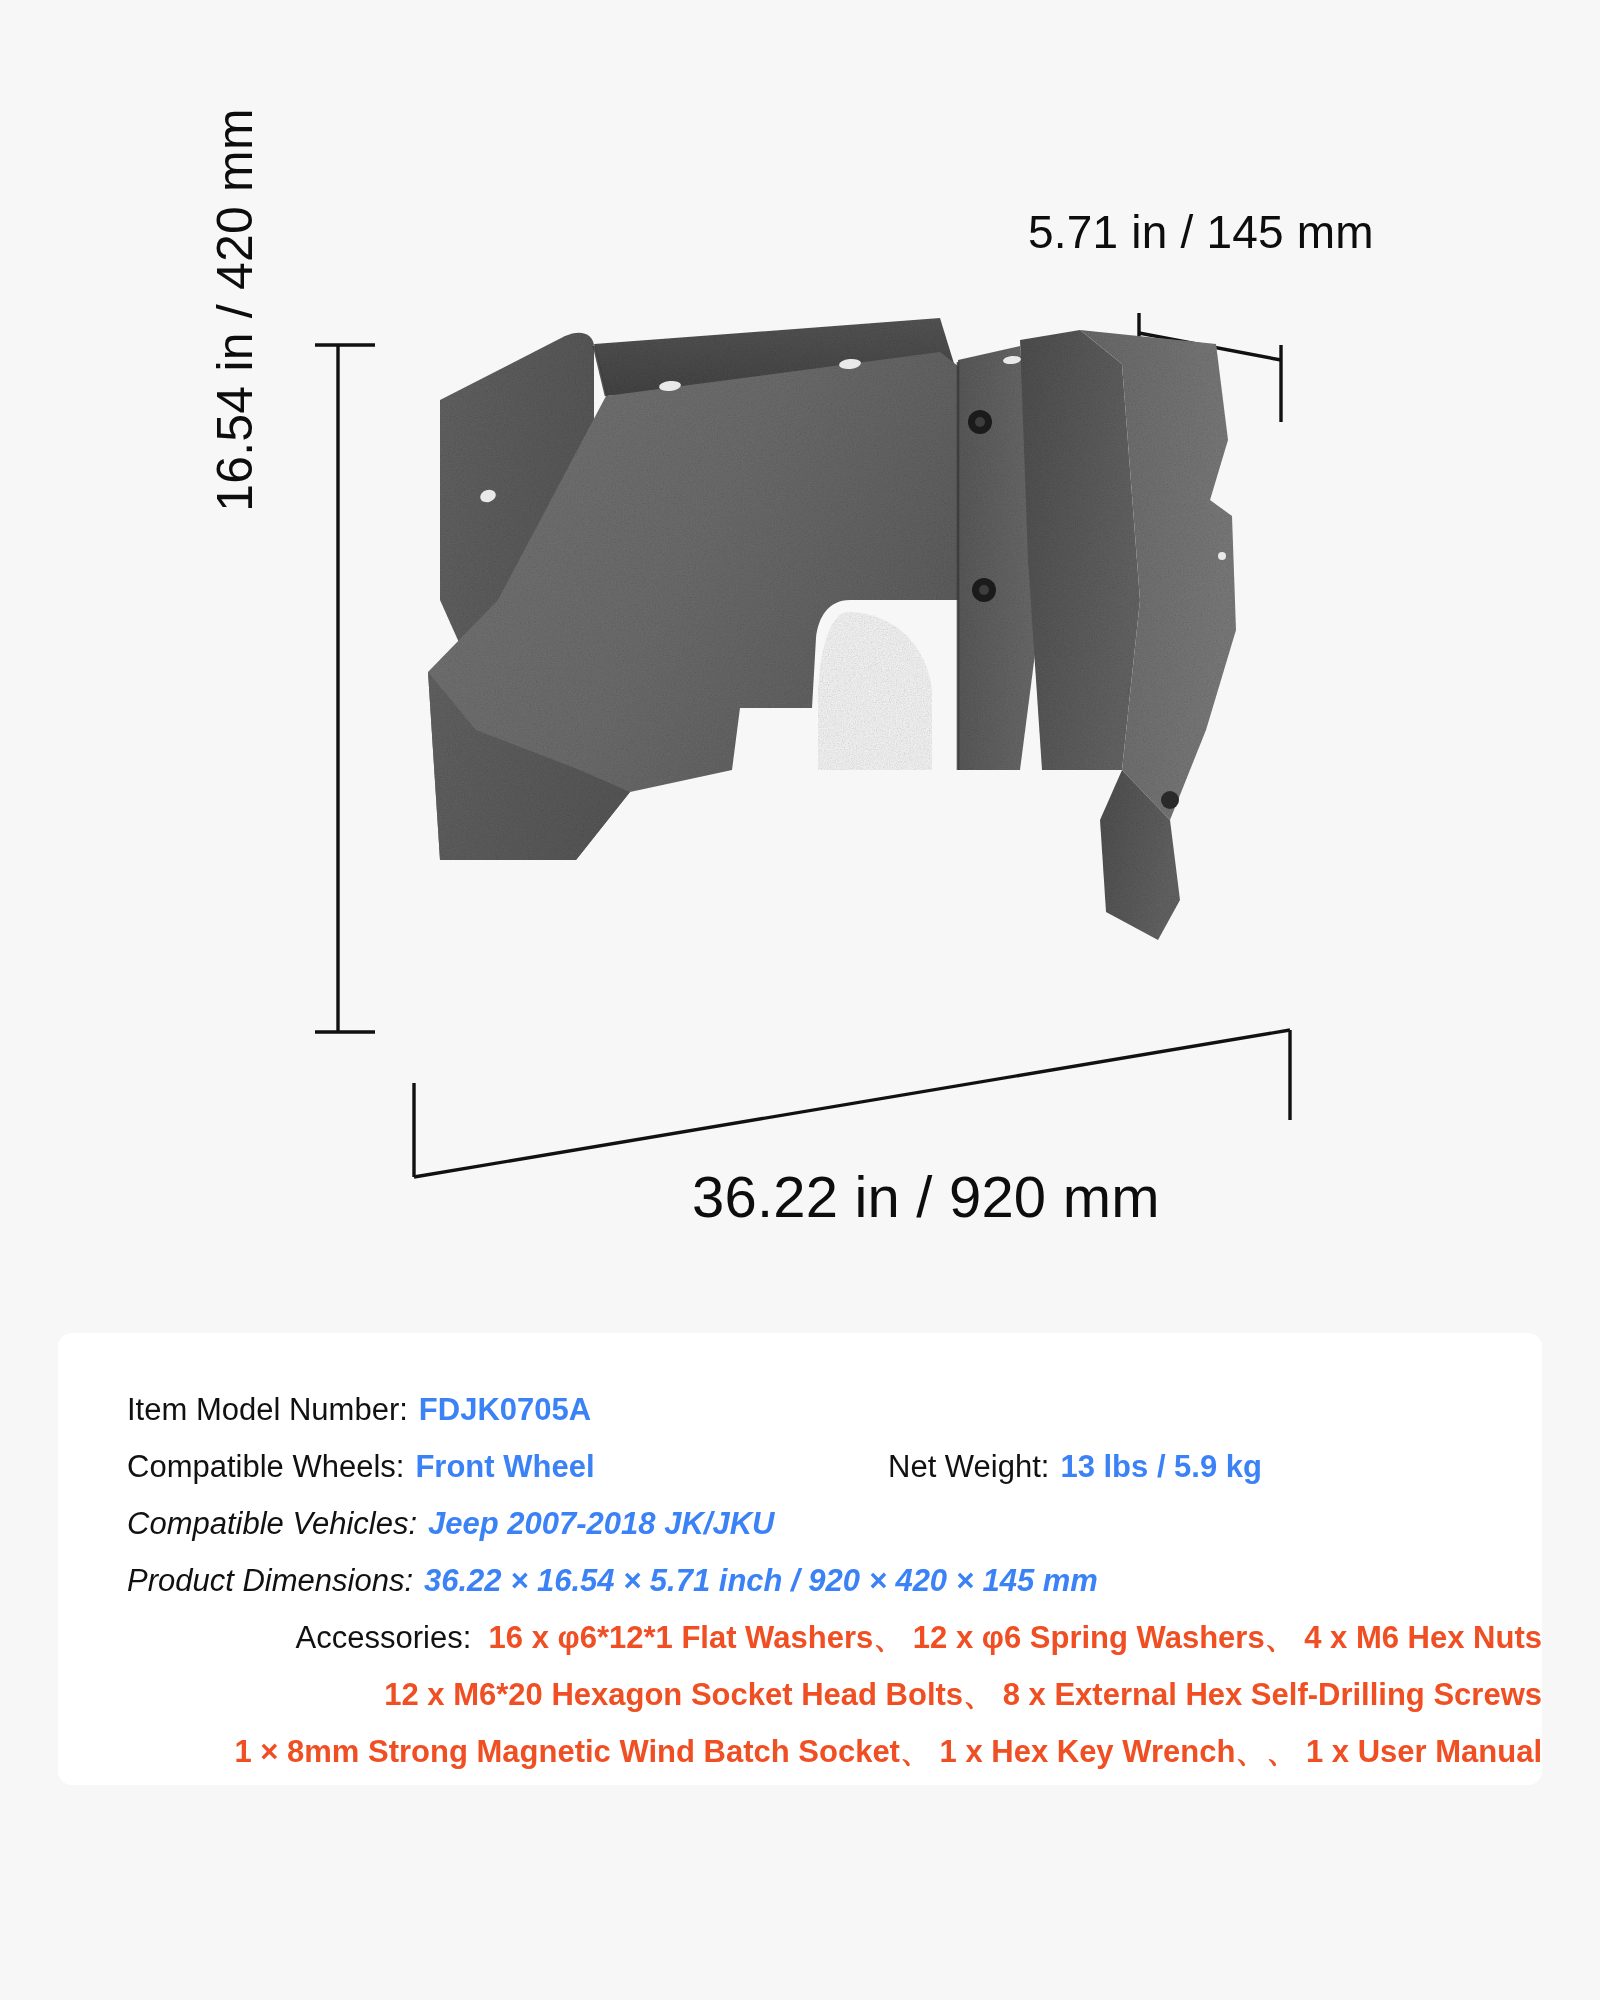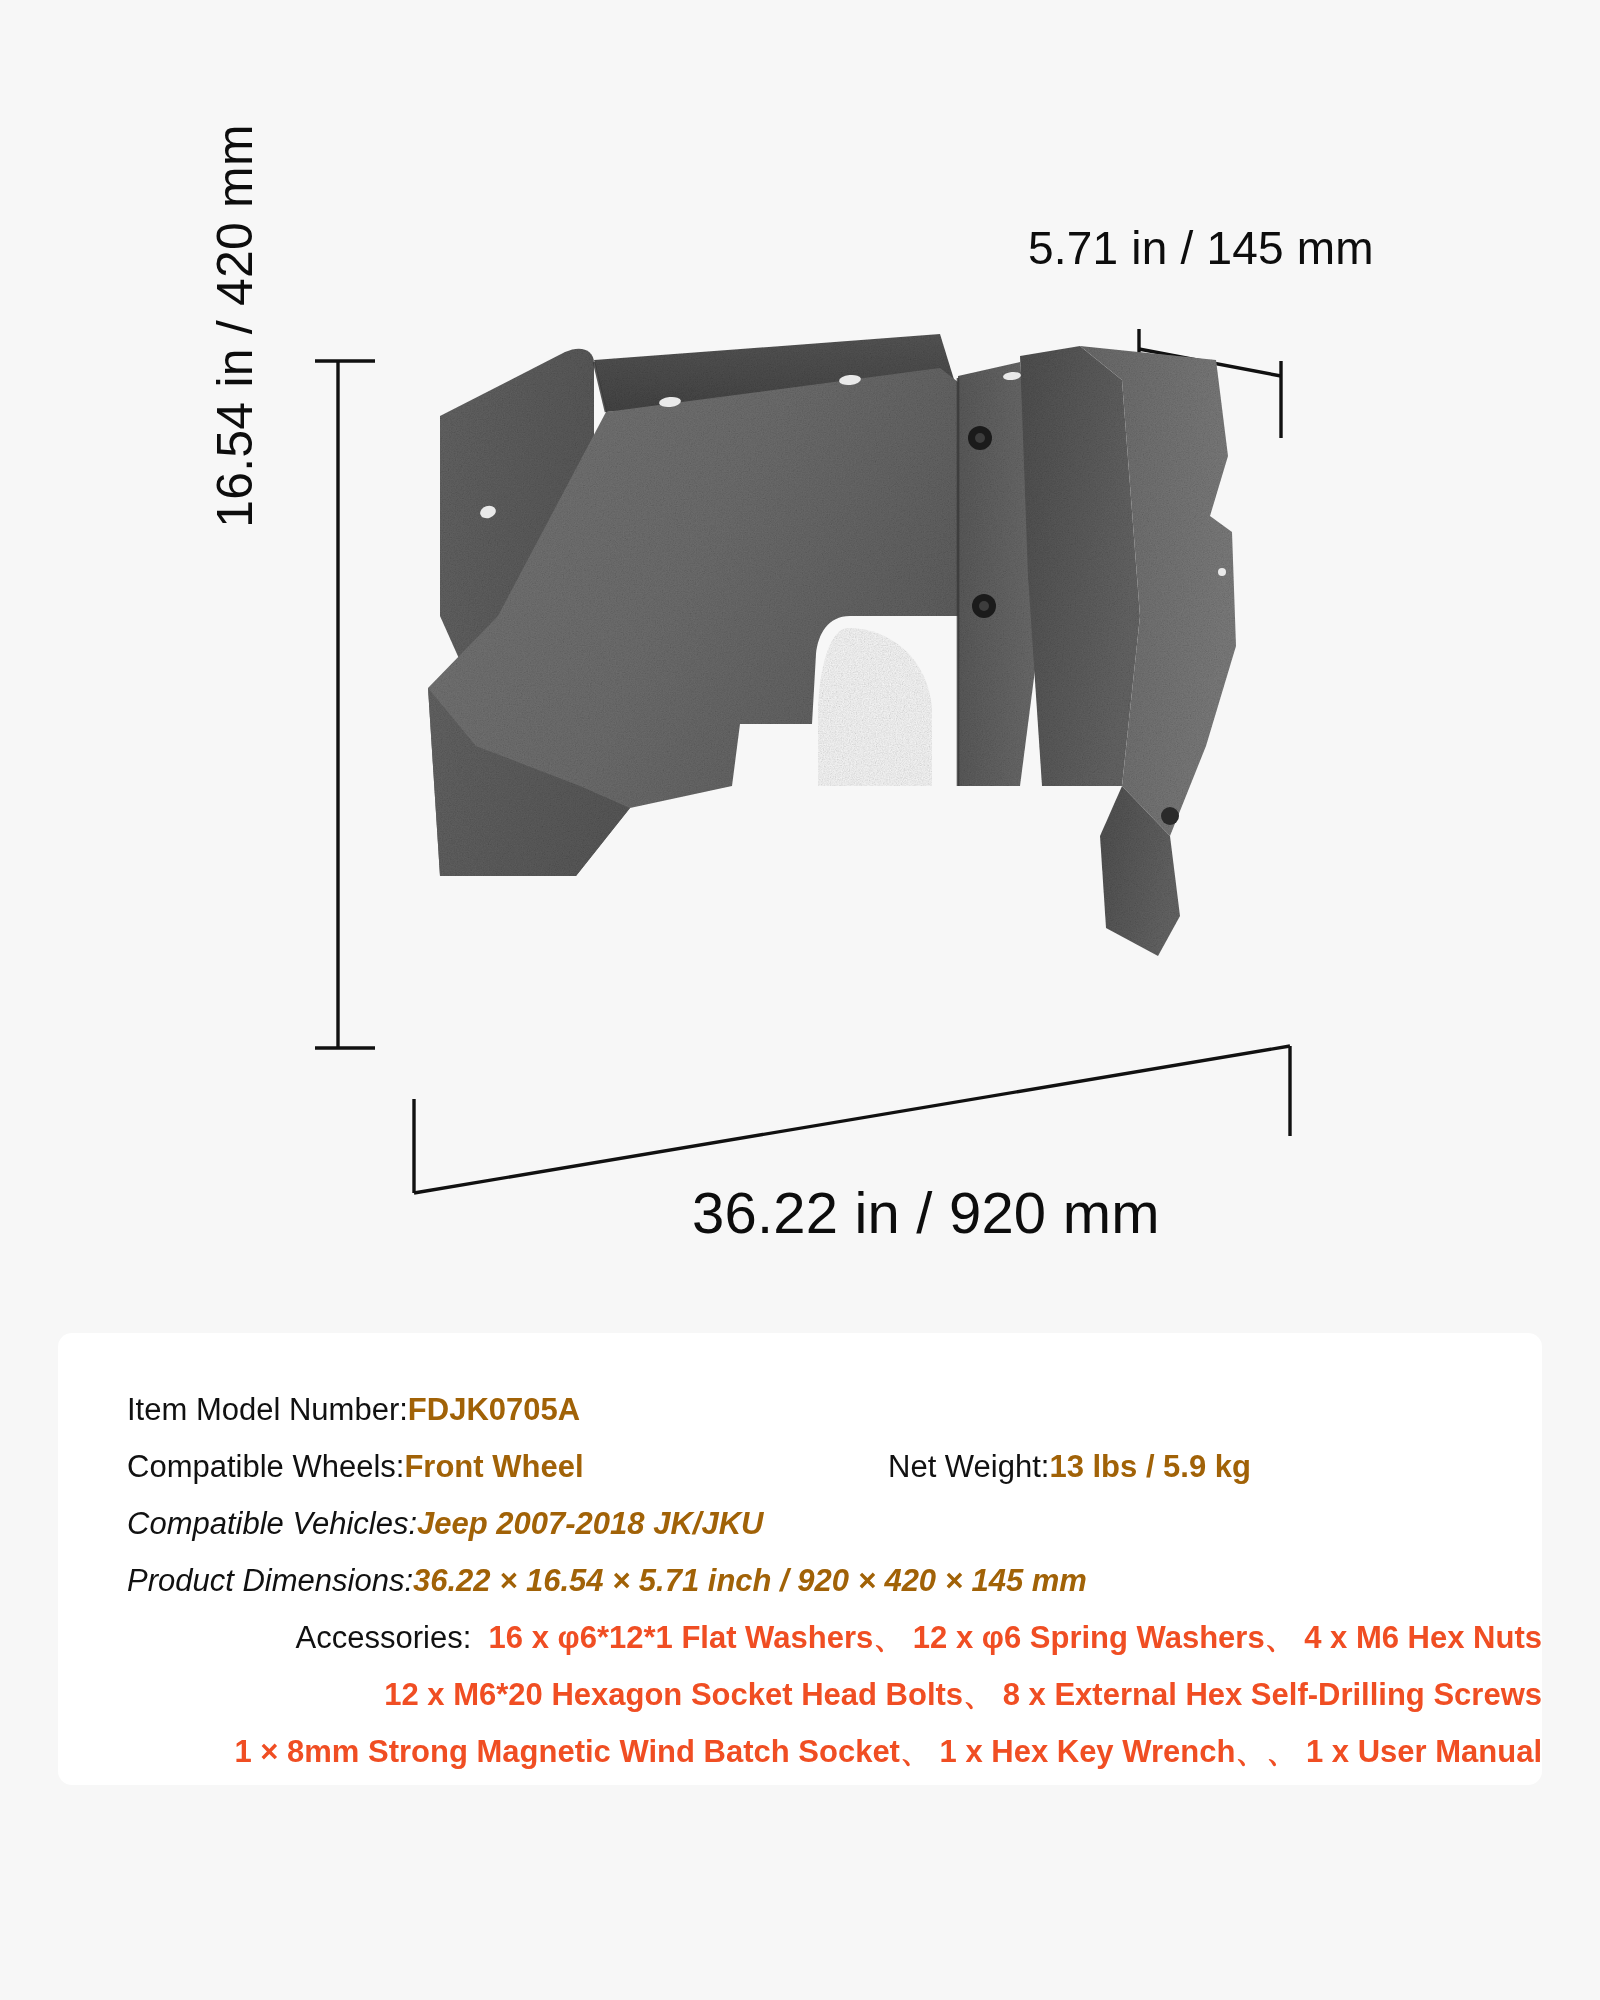--- a/index.html
+++ b/index.html
@@ -12,21 +12,21 @@
     background: #f7f7f7;
     font-family: "Liberation Sans", sans-serif;
     color: #111;
     overflow: hidden;
     position: relative;
   }
 
   
   #diagram-area {
     position: absolute;
-    left: 0; top: 16px;
+    left: 0; top: 0;
     width: 1416px;
     height: 1320px;
   }
 
   
   .dim-label {
     position: absolute;
     font-size: 46px;
     font-weight: 400;
     color: #0d0d0d;
@@ -83,23 +83,23 @@
     align-items: center;
     font-size: 31px;
     line-height: 57px;
     white-space: nowrap;
   }
   .spec-row .label {
     color: #111;
     font-weight: 400;
   }
   .spec-row .value {
-    color: #a16207;
+    color: #3b82f6;
     font-weight: bold;
-    margin-left: 0;
+    margin-left: 11px;
   }
 
   
   .two-col {
     display: flex;
   }
   .col-left {
     padding-left: 69px;
     width: 830px;
     box-sizing: border-box;

